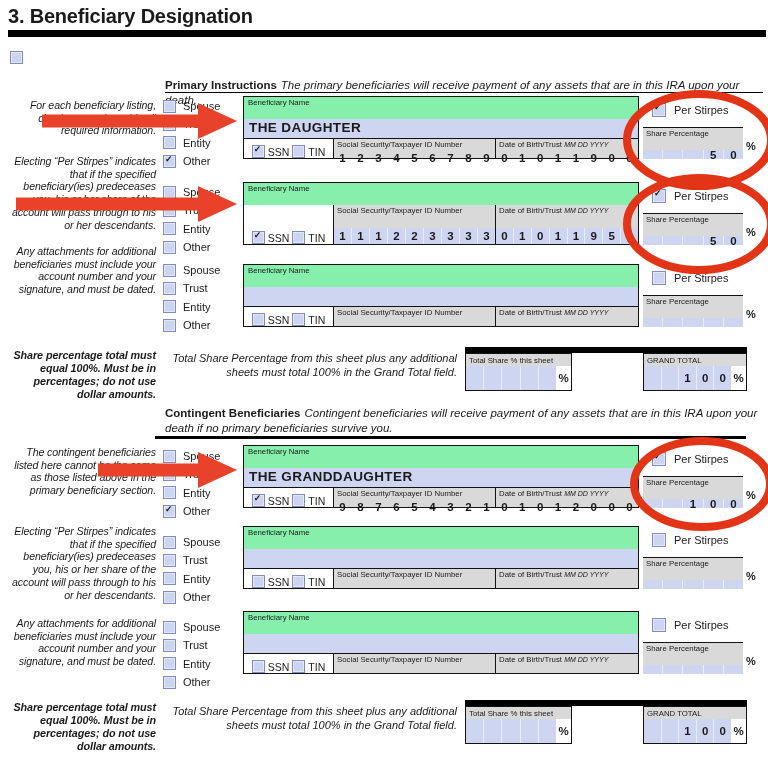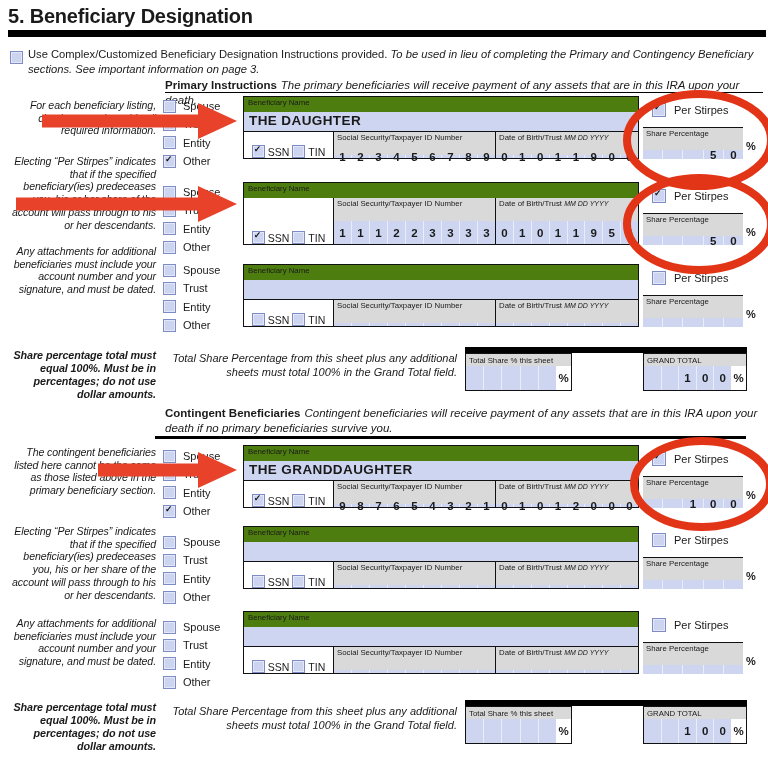--- a/index.html
+++ b/index.html
@@ -43,21 +43,21 @@
   #tg-p0{top:100px}#tg-p1{top:186px}#tg-p2{top:264px}
   #tg-c0{top:450px}#tg-c1{top:536px}#tg-c2{top:621px}
   .type-row{display:flex;align-items:center;gap:7px;height:12px;margin-bottom:6.4px;font-size:11px;}
 
   
   .bene-block{position:absolute;left:243px;width:514px;height:63px;}
   #blk-p0{top:96px}#blk-p1{top:182px}#blk-p2{top:264px}
   #blk-c0{top:445px}#blk-c1{top:526px}#blk-c2{top:611px}
   .main-box{position:absolute;left:0;top:0;width:396px;height:63px;border:1.6px solid #111;
       background:#fff;box-sizing:border-box;display:flex;flex-direction:column;}
-  .box-hdr{height:15px;background:#4d7c0f;font-size:7.8px;padding:1px 8px 0 4px;box-sizing:border-box;}
+  .box-hdr{height:22px;background:#86efac;font-size:7.8px;padding:1px 8px 0 4px;box-sizing:border-box;}
   .name-row{height:20px;background:#cdd5f1;border-bottom:1.5px solid #111;font-size:13.5px;
       font-weight:600;letter-spacing:.4px;padding-left:5px;line-height:18px;box-sizing:border-box;overflow:hidden;}
   .bottom-row{flex:1;display:flex;min-height:0;}
   .id-cell{width:90px;border-right:1.7px solid #111;display:flex;align-items:flex-end;
       justify-content:center;gap:3px;background:#fff;box-sizing:border-box;font-size:10.5px;}
   .ss-col{width:162px;border-right:1.4px solid #111;display:flex;flex-direction:column;box-sizing:border-box;}
   .date-col{flex:1;display:flex;flex-direction:column;}
   .col-hdr{height:23px;background:#d9d9d9;font-size:7.8px;padding:1px 0 8px 3px;box-sizing:border-box;
       white-space:nowrap;overflow:hidden;}
   .fmt{font-style:italic;font-size:7px;}
@@ -89,24 +89,23 @@
 
   
   .overlay{position:absolute;left:0;top:0;pointer-events:none;}
 </style>
 </head>
 <body>
 
 <div class="page">
 
   
-  <div class="abs" id="title">5. Beneficiary Designation</div>
+  <div class="abs" id="title">3. Beneficiary Designation</div>
   <div class="abs" id="title-rule"></div>
   <span class="cb cb12 abs" id="cx-cb"></span>
-  <div class="abs" id="cx-text"><span>Use Complex/Customized Beneficiary Designation Instructions provided.</span><span class="it">  To be used in lieu of completing the Primary and Contingency Beneficiary sections. See important information on page 3.</span></div>
 
   
   <div class="sec-head" id="ph"><b>Primary Instructions</b><i>The primary beneficiaries will receive payment of any assets that are in this IRA upon your death.</i></div>
   <div class="abs" id="ph-line"></div>
 
   
   <div class="side" id="sp0">For each beneficiary listing, check one and provide all required information.</div>
   <div class="side" id="sp1">Electing “Per Stirpes” indicates that if the specified beneficiary(ies) predeceases you, his or her share of the account will pass through to his or her descendants.</div>
   <div class="side" id="sp2">Any attachments for additional beneficiaries must include your account number and your signature, and must be dated.</div>
   <div class="side bold" id="sp3">Share percentage total must equal 100%. Must be in percentages; do not use dollar amounts.</div>

